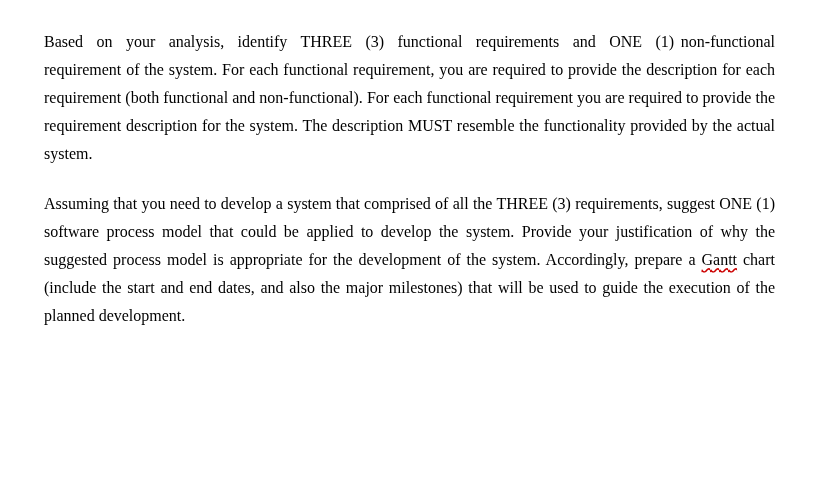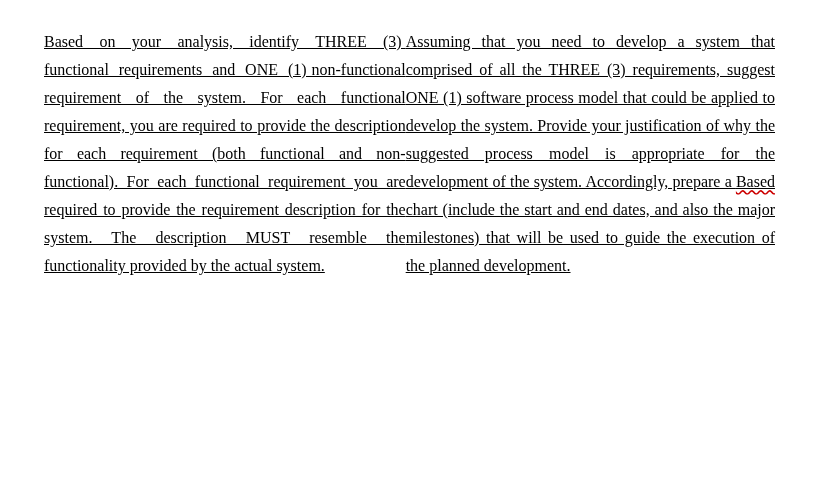--- a/index.html
+++ b/index.html
@@ -16,23 +16,22 @@
       font-size: 16px;
       color: #000000;
       overflow: hidden;
     }
 
     .page-container {
       width: 819px;
       height: 504px;
       padding: 28px 44px 28px 44px;
       display: flex;
-      flex-direction: row;
+      flex-direction: column;
       gap: 0;
-      text-decoration: underline;
     }
 
     .paragraph {
       text-align: justify;
       line-height: 1.75;
       margin-bottom: 22px;
     }
 
     .gantt-underline {
       text-decoration: underline;
@@ -51,17 +50,17 @@
     non-functional requirement of the system. For each functional requirement, you are required to
     provide the description for each requirement (both functional and non-functional). For each
     functional requirement you are required to provide the requirement description for the system.
     The description MUST resemble the functionality provided by the actual system.</span>
   </div>
 
   <div class="paragraph">
     <span>Assuming that you need to develop a system that comprised of all the THREE (3) requirements,
     suggest ONE (1) software process model that could be applied to develop the system. Provide
     your justification of why the suggested process model is appropriate for the development of the
-    system. Accordingly, prepare a <span class="gantt-underline">Based</span> chart (include the start and end dates, and also the major
+    system. Accordingly, prepare a <span class="gantt-underline">Gantt</span> chart (include the start and end dates, and also the major
     milestones) that will be used to guide the execution of the planned development.</span>
   </div>
 
 </div>
 
 </body></html>

